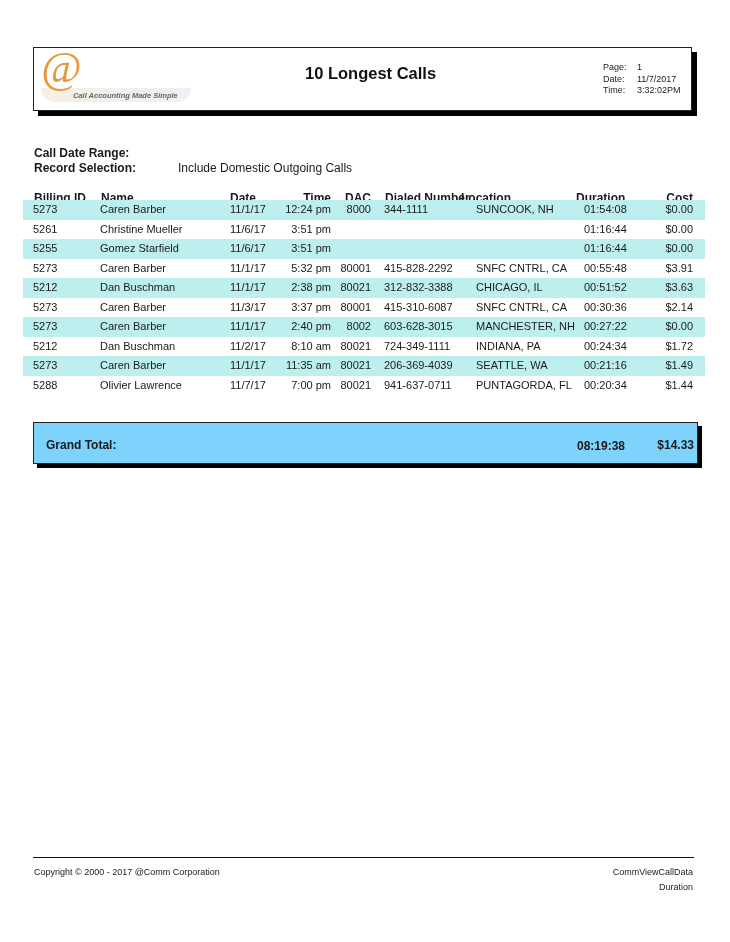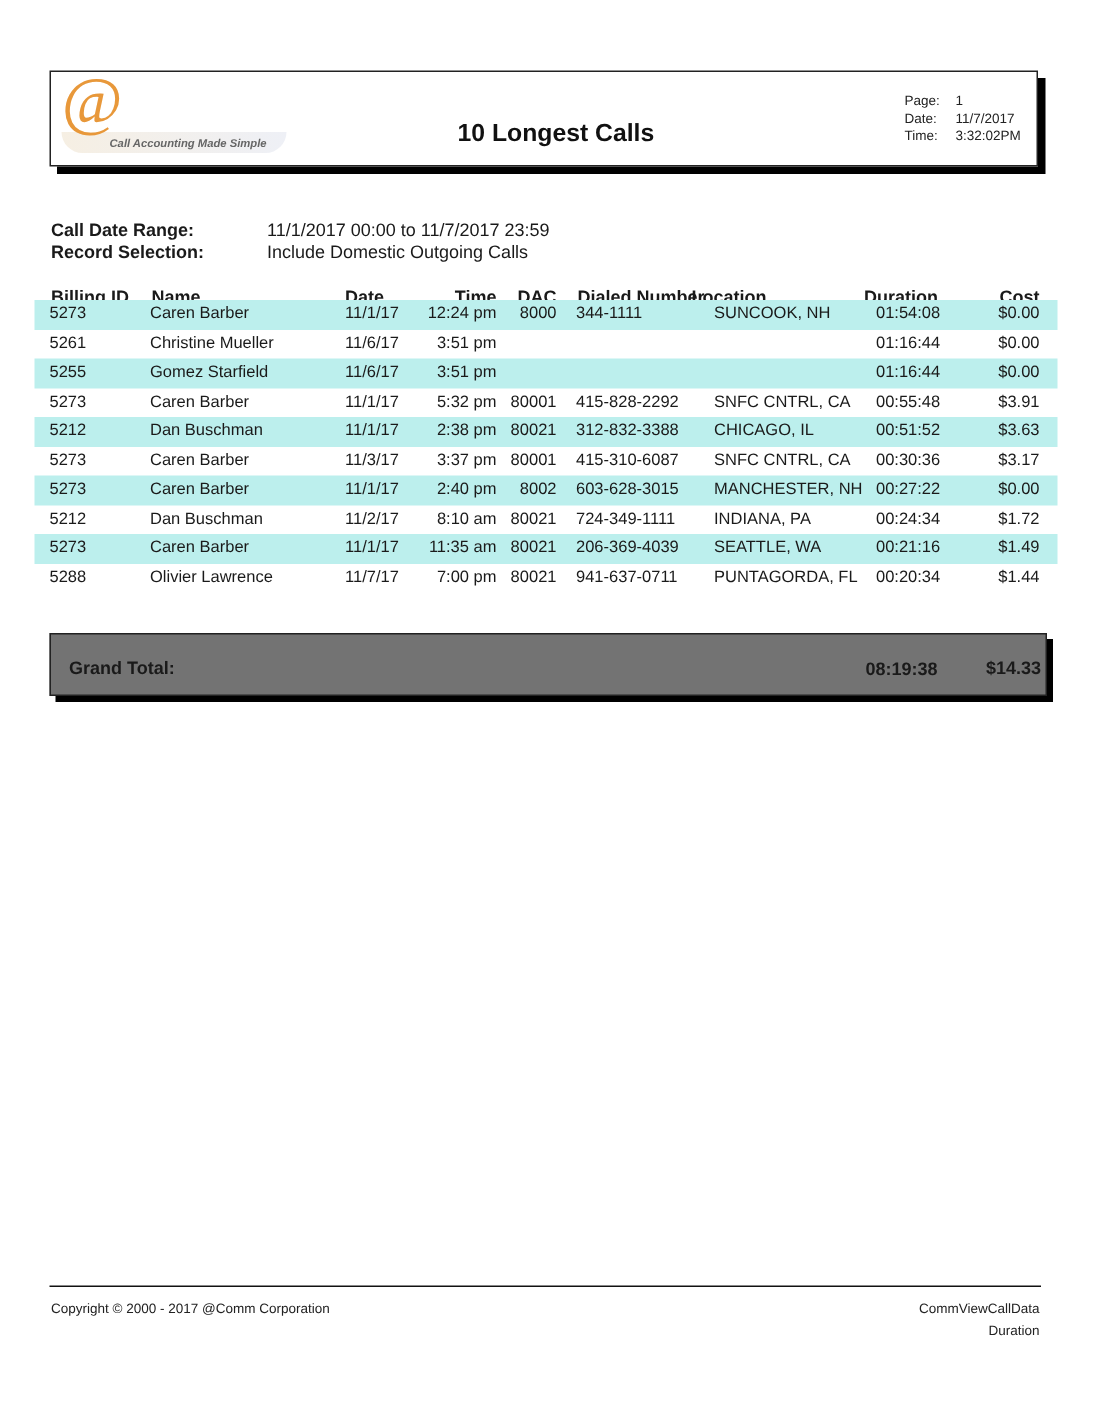--- a/index.html
+++ b/index.html
@@ -4,21 +4,21 @@
 <style>
   html, body { margin: 0; padding: 0; background: #ffffff; }
   body { width: 730px; height: 942px; position: relative; font-family: "Liberation Sans", sans-serif; color: #1a1a1a; overflow: hidden; }
 
   .header-box { position: absolute; left: 33px; top: 47px; width: 657px; height: 62px; border: 1px solid #222; background: #fff; box-shadow: 5px 5px 0 #000; }
   .logo { position: absolute; left: 7px; top: 4px; width: 160px; height: 54px; }
   .logo .at { position: absolute; left: 0; top: -6px; font-family: "Liberation Serif", serif; font-style: italic; font-size: 44px; color: #e8983a; line-height: 1; }
   .logo .comm { position: absolute; left: 34px; top: -3px; font-family: "Liberation Serif", serif; font-style: italic; font-size: 38px; color: #1f3c8a; line-height: 1; letter-spacing: 0.5px; }
   .logo .tag { position: absolute; left: 32px; top: 40px; font-size: 7.5px; font-style: italic; font-weight: bold; color: #666; line-height: 1; }
   .logo .swoosh { position: absolute; left: 0px; top: 36px; width: 150px; height: 14px; border-radius: 0 0 20px 20px; background: linear-gradient(90deg, #f6efe3, #eef0f6); }
-  .report-title { position: absolute; left: 271px; top: 32px; font-size: 16.5px; font-weight: bold; color: #111; }
+  .report-title { position: absolute; left: 271px; top: 16px; font-size: 16.5px; font-weight: bold; color: #111; }
   .meta { position: absolute; left: 540px; top: 14px; font-size: 9px; color: #222; line-height: 11.5px; }
   .meta .row { display: flex; }
   .meta .lbl { width: 34px; margin-left: 29px; }
 
   .criteria { position: absolute; left: 34px; top: 146px; font-size: 12px; line-height: 15px; }
   .criteria .row { display: flex; gap: 32px; }
   .criteria .lbl { font-weight: bold; width: 112px; }
 
   .col-header { position: absolute; left: 33px; top: 191px; width: 661px; height: 18px; border-bottom: 1px solid #111; font-size: 12px; font-weight: bold; }
   .col-header span, .data-row span { position: absolute; white-space: nowrap; }
@@ -40,21 +40,21 @@
   .h-bid { left: 1px; }
   .h-name { left: 68px; }
   .h-date { left: 197px; }
   .h-time { right: 363px; }
   .h-dac { right: 323px; margin-left: 44px; }
   .h-num { left: 352px; }
   .h-loc { left: 428px; }
   .h-dur { left: 543px; }
   .h-cost { right: 1px; }
 
-  .total-box { position: absolute; left: 33px; top: 422px; width: 663px; height: 40px; border: 1px solid #222; background: #737373; box-shadow: 4px 4px 0 #000; font-weight: bold; font-size: 12px; }
+  .total-box { position: absolute; left: 33px; top: 422px; width: 663px; height: 40px; border: 1px solid #222; background: #7dd3fc; box-shadow: 4px 4px 0 #000; font-weight: bold; font-size: 12px; }
   .total-box .lbl { position: absolute; left: 12px; top: 15px; }
   .total-box .dur { position: absolute; left: 543px; top: 16px; }
   .total-box .cost { position: absolute; right: 3px; top: 15px; }
 
   .footer-line { position: absolute; left: 33px; top: 857px; width: 661px; border-top: 1px solid #111; }
   .footer-left { position: absolute; left: 34px; top: 865px; font-size: 9px; line-height: 15px; color: #222; }
   .footer-left .uid { padding-left: 2px; }
   .footer-right { position: absolute; right: 37px; top: 865px; font-size: 9px; line-height: 15px; color: #222; text-align: right; }
 </style>
 </head>
@@ -79,21 +79,20 @@
     <div class="row">
         <span class="lbl">Time:</span>
         <span>3:32:02PM</span>
       </div>
   </div>
 </div>
 
 <div class="criteria">
   <div class="row">
       <span class="lbl">Call Date Range:</span>
-      <span>11/1/2017  00:00 to 11/7/2017  23:59</span>
     </div>
   <div class="row">
       <span class="lbl">Record Selection:</span>
       <span>Include Domestic Outgoing Calls</span>
     </div>
 </div>
 
 <div class="col-header">
   <span class="h-bid">Billing ID</span>
   <span class="h-name">Name</span>
@@ -164,21 +163,21 @@
   </div>
   <div class="data-row">
     <span class="c-bid">5273</span>
     <span class="c-name">Caren Barber</span>
     <span class="c-date">11/3/17</span>
     <span class="c-time">3:37 pm</span>
     <span class="c-dac">80001</span>
     <span class="c-num">415-310-6087</span>
     <span class="c-loc">SNFC CNTRL, CA</span>
     <span class="c-dur">00:30:36</span>
-    <span class="c-cost">$3.17</span>
+    <span class="c-cost">$2.14</span>
   </div>
   <div class="data-row alt">
     <span class="c-bid">5273</span>
     <span class="c-name">Caren Barber</span>
     <span class="c-date">11/1/17</span>
     <span class="c-time">2:40 pm</span>
     <span class="c-dac">8002</span>
     <span class="c-num">603-628-3015</span>
     <span class="c-loc">MANCHESTER, NH</span>
     <span class="c-dur">00:27:22</span>

